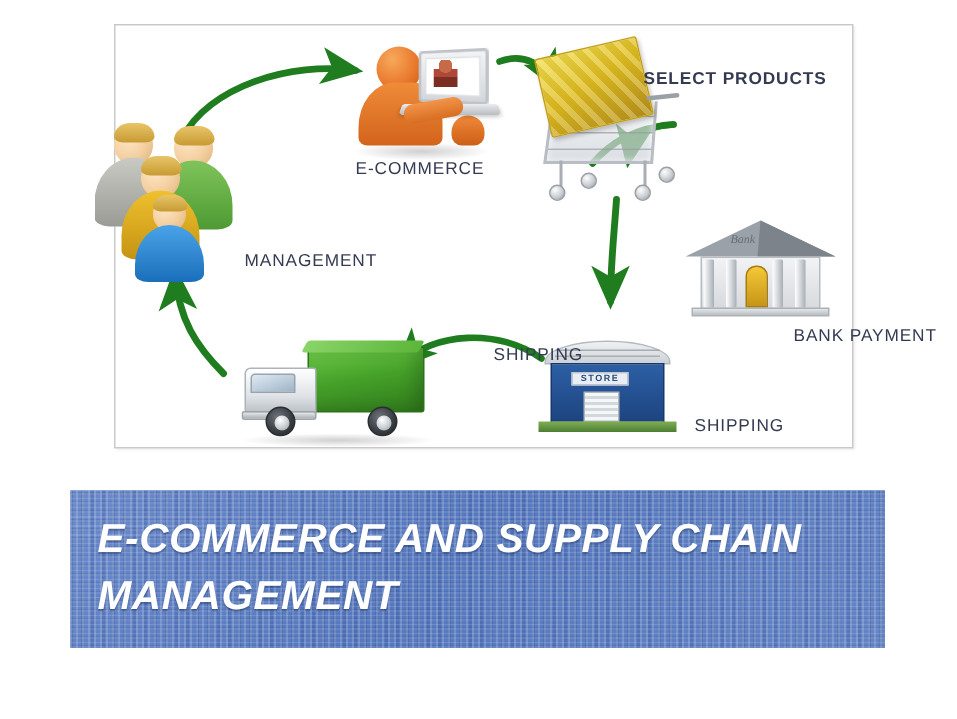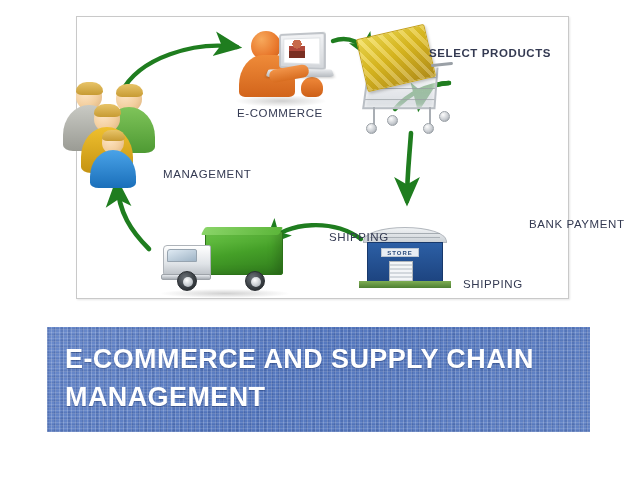--- a/index.html
+++ b/index.html
@@ -331,20 +331,21 @@
     left: 47px; top: 327px;
     width: 543px; height: 105px;
     background-color: #5e80c4;
     background-image:
       repeating-linear-gradient(90deg, rgba(255,255,255,0.17) 0 1px, rgba(255,255,255,0) 1px 4px),
       repeating-linear-gradient(0deg, rgba(255,255,255,0.13) 0 1px, rgba(255,255,255,0) 1px 3px),
       repeating-linear-gradient(90deg, rgba(30,55,115,0.16) 0 2px, rgba(30,55,115,0) 2px 7px),
       repeating-linear-gradient(0deg, rgba(30,55,115,0.12) 0 2px, rgba(30,55,115,0) 2px 6px),
       linear-gradient(135deg, #6a8acb 0%, #5578bf 45%, #6384c6 100%);
     box-shadow: 0 0 0 1px rgba(255,255,255,0.35);
+    font-style: italic;
   }
   #title-text {
     position: absolute;
     left: 18px; top: 13px;
     width: 520px;
     color: #ffffff;
     font-size: 27px;
     font-weight: bold;
     line-height: 38px;
     letter-spacing: 0.4px;
@@ -422,20 +423,32 @@
       <div class="cart-handle"></div>
       <div class="cart-leg l1"></div>
       <div class="cart-leg l2"></div>
       <div class="cart-wheel w1"></div>
       <div class="cart-wheel w2"></div>
       <div class="cart-wheel w3"></div>
       <div class="cart-wheel w4"></div>
     </div>
     <div class="label" id="label-select">SELECT PRODUCTS</div>
 
+    <div class="node" id="node-bank">
+      <div class="bank-roof"></div>
+      <div class="bank-roof-shade"></div>
+      <div class="bank-sign">Bank</div>
+      <div class="bank-body"></div>
+      <div class="bank-col c1"></div>
+      <div class="bank-col c2"></div>
+      <div class="bank-col c3"></div>
+      <div class="bank-col c4"></div>
+      <div class="bank-door"></div>
+      <div class="bank-base"></div>
+    </div>
     <div class="label" id="label-bank">BANK PAYMENT</div>
 
     <div class="node" id="node-warehouse">
       <div class="wh-roof"></div>
       <div class="wh-body"></div>
       <div class="wh-sign">STORE</div>
       <div class="wh-door"></div>
       <div class="wh-grass"></div>
     </div>
     <div class="label" id="label-warehouse">SHIPPING</div>

